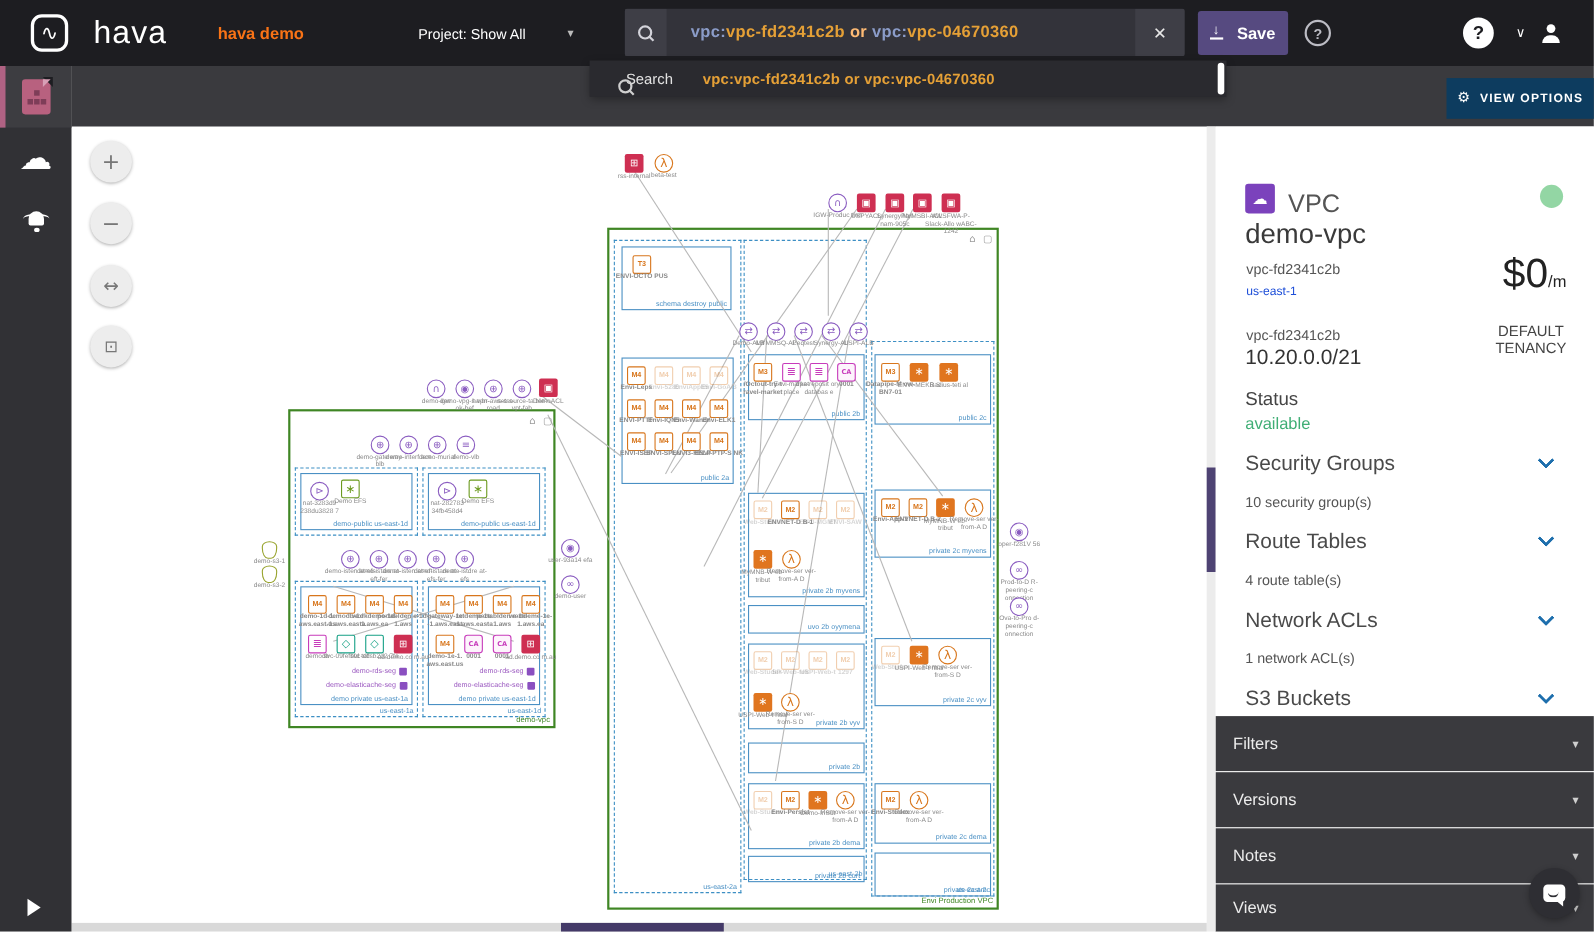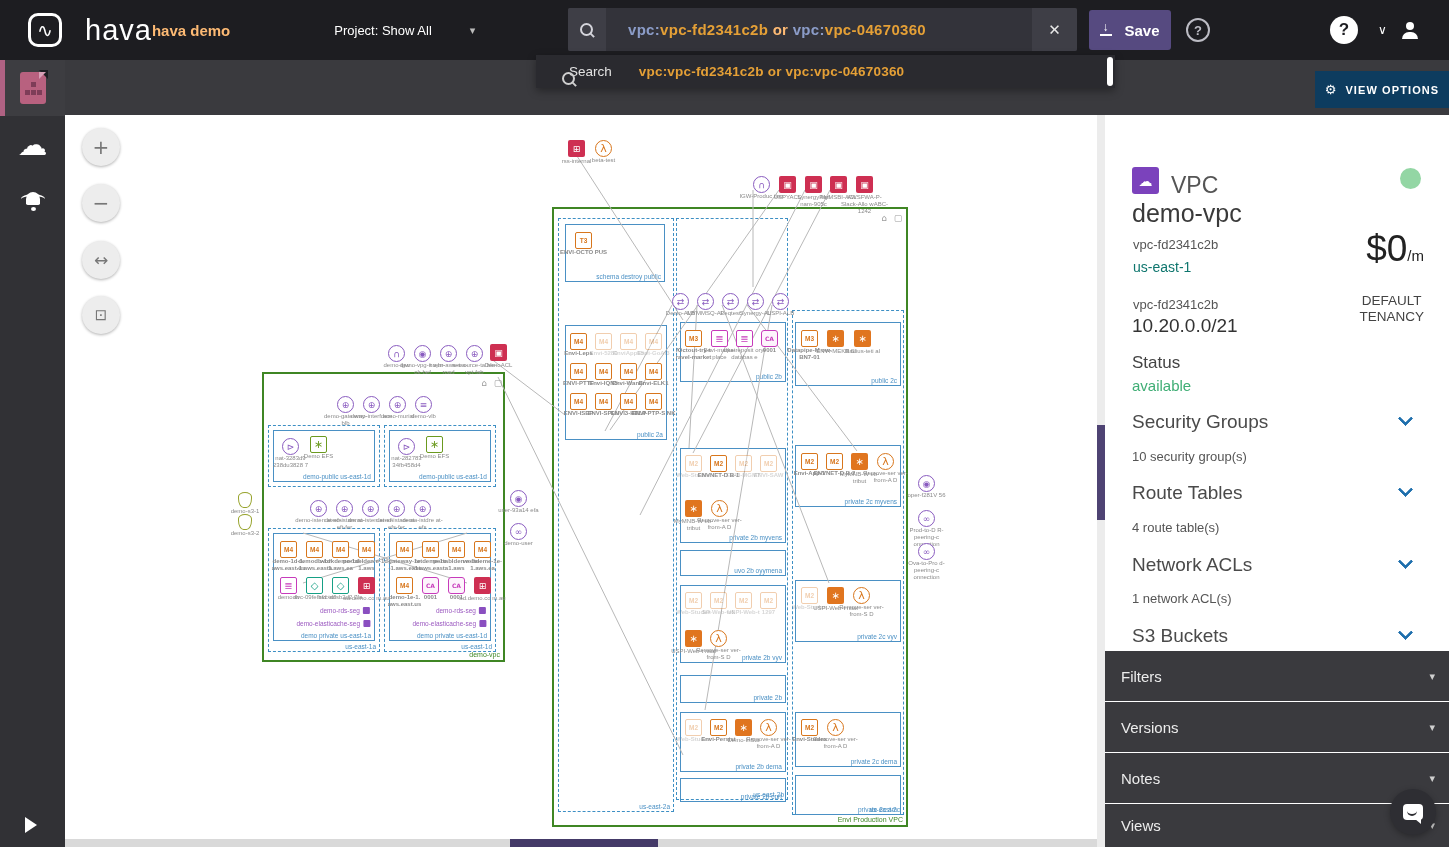--- a/index.html
+++ b/index.html
@@ -4,21 +4,21 @@
 <style>
   html,body{margin:0;padding:0;width:1449px;height:847px;overflow:hidden;background:#fff;
     font-family:"Liberation Sans",sans-serif;position:relative}
   *{box-sizing:border-box}
 
   
   .topbar{position:absolute;left:0;top:0;width:1449px;height:60px;background:#1d1d21;z-index:30;display:flex;align-items:center}
   .logo{display:flex;align-items:center;margin-left:28px}
   .logo-mark{width:34px;height:34px;border:3px solid #fff;border-radius:10px;color:#fff;display:flex;align-items:center;justify-content:center;font-size:19px;font-family:"DejaVu Sans",sans-serif}
   .logo-text{color:#fff;font-size:29px;font-weight:300;letter-spacing:1px;margin-left:23px}
-  .workspace{color:#fdba74;font-size:15px;font-weight:700;}
+  .workspace{color:#f97316;font-size:15px;font-weight:700;margin-left:46px}
   .project{color:#fff;font-size:13px;margin-left:104px;display:flex;align-items:center}
   .caret{margin-left:38px;color:#bbb;font-size:11px}
   .caret:after{content:"▾"}
   .search-wrap{position:absolute;left:568px;top:8px;width:509px;height:43px;background:#33333a;border-radius:2px;display:flex;overflow:hidden}
   .search-iconseg{width:38px;background:#3e3e46;display:flex;align-items:center;justify-content:center}
   .mag{position:relative;width:14px;height:14px}
   .mag:before{content:"";position:absolute;width:9px;height:9px;border:2px solid #d3d3da;border-radius:50%;left:0;top:0}
   .mag:after{content:"";position:absolute;width:6px;height:2px;background:#d3d3da;transform:rotate(45deg);left:9px;top:11px}
   .search-text{flex:1;display:flex;align-items:center;padding-left:22px;font-size:15px;font-weight:700;letter-spacing:.3px;white-space:pre}
   .search-clear{width:45px;background:#3e3e46;display:flex;align-items:center;justify-content:center;color:#e8e8e8;font-size:15px;cursor:pointer}
@@ -106,21 +106,21 @@
 
   
   .panel{position:absolute;left:1105px;top:115px;right:0;bottom:0;background:#fff;z-index:15}
   .panel-header{height:45px;background:#3a3a3e;color:#fff;display:flex;align-items:center;padding-left:28px;font-size:16px;font-weight:700}
   .p-abs{position:absolute}
   .vpc-icon{left:27px;top:52px;width:27px;height:27px;background:#7b42bc;border-radius:3px;color:#fff;display:flex;align-items:center;justify-content:center;font-size:14px;font-family:"DejaVu Sans",sans-serif}
   .vpc-type{left:66px;top:57px;font-size:23px;color:#555}
   .status-dot{left:295px;top:53px;width:21px;height:21px;border-radius:50%;background:#93d6a4}
   .res-name{left:27px;top:84px;font-size:25px;color:#3a3a3a;font-weight:500}
   .res-id1{left:28px;top:122px;font-size:13px;color:#555}
-  .res-region{left:28px;top:144px;font-size:14px;color:#0f766e}
+  .res-region{left:28px;top:144px;font-size:11px;color:#1d4ed8}
   .cost{right:25px;top:113px;font-size:37px;color:#222;font-weight:400}
   .cost small{font-size:15px;font-weight:400}
   .res-id2{left:28px;top:182px;font-size:13px;color:#555}
   .res-cidr{left:27px;top:200px;font-size:19px;color:#333}
   .tenancy{right:25px;top:178px;text-align:center;font-size:13.5px;color:#444;line-height:1.2}
   .status-label{left:27px;top:238px;font-size:17px;color:#444;font-weight:500}
   .status-value{left:27px;top:262px;font-size:15px;color:#3fae75}
   .sec-title{left:27px;font-size:19px;color:#4a4a4a;font-weight:500}
   .sec-detail{left:27px;font-size:13px;color:#555}
   .chev{right:38px;width:11px;height:11px;border-right:3px solid #1e6fad;border-bottom:3px solid #1e6fad;transform:rotate(45deg);border-radius:1px;cursor:pointer}

